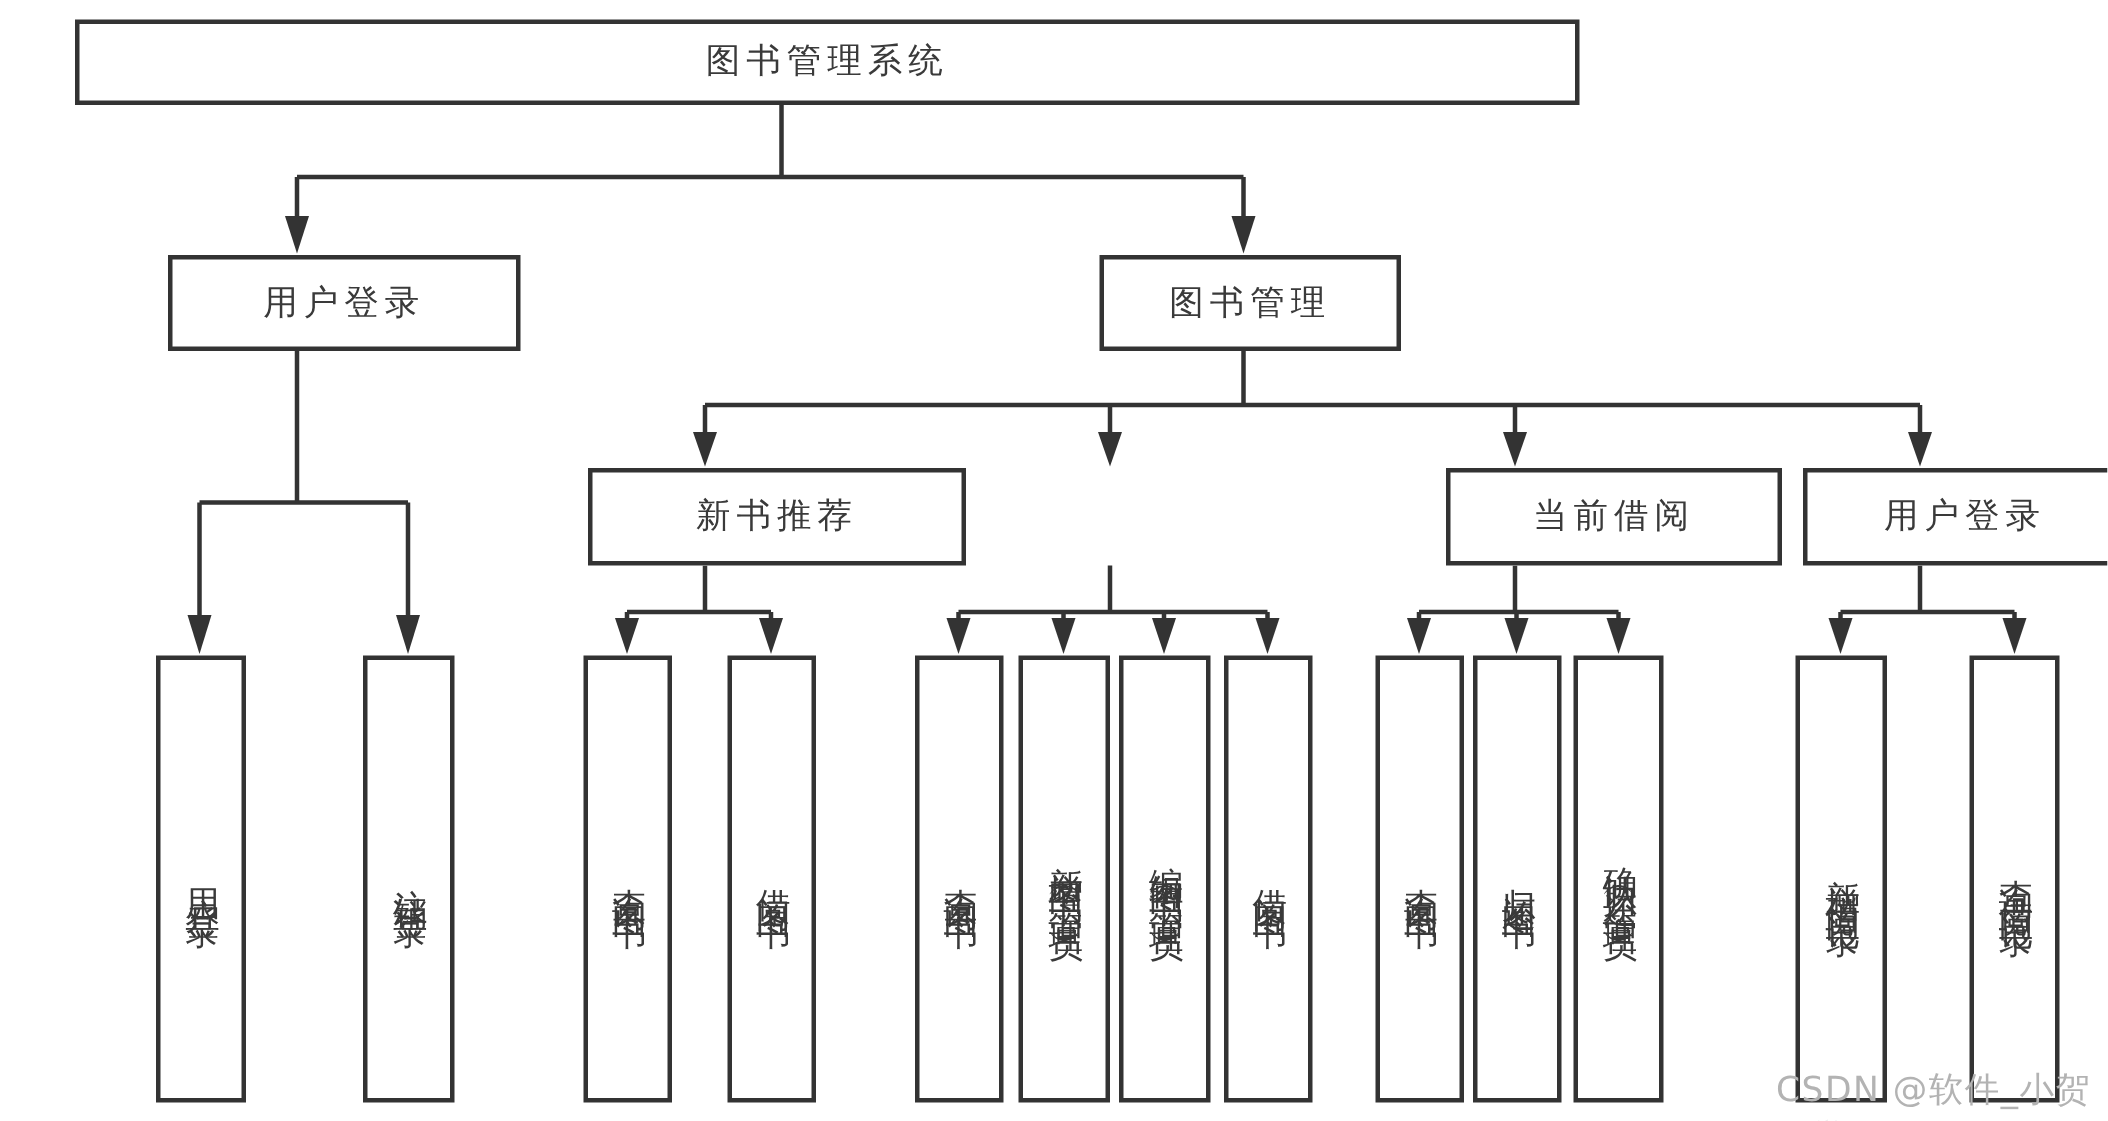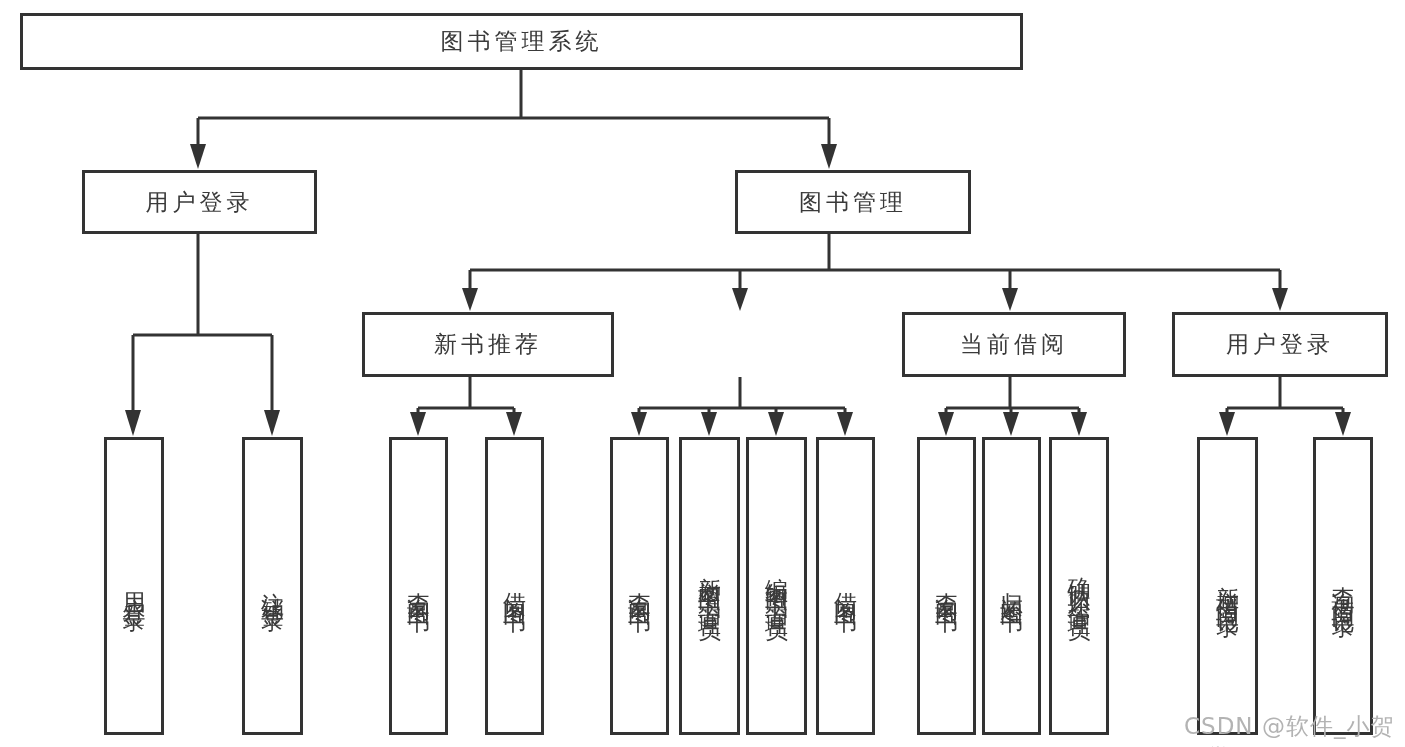--- a/index.html
+++ b/index.html
@@ -29,20 +29,21 @@
     border: 3px solid #333333;
     display: flex;
     align-items: center;
     justify-content: center;
     font-size: 23px;
     line-height: 1;
     white-space: nowrap;
   }
   .node.h {
     letter-spacing: 4px;
+    margin-left: 30px;
   }
   .node.v {
     writing-mode: vertical-rl;
     letter-spacing: 6px;
     white-space: normal;
     text-align: center;
   }
   .watermark {
     position: absolute;
     left: 1184px;
@@ -98,24 +99,24 @@
       <polygon points="1011,436 1003,412 1019,412"></polygon>
       <polygon points="1079,436 1071,412 1087,412"></polygon>
       <polygon points="1227,436 1219,412 1235,412"></polygon>
       <polygon points="1343,436 1335,412 1351,412"></polygon>
     </g>
   </svg>
 
   <div class="node h" style="left:20px;top:13px;width:1003px;height:57px">图书管理系统</div>
 
   <div class="node h" style="left:82px;top:170px;width:235px;height:64px">用户登录</div>
-  <div class="node h" style="left:735px;top:170px;width:236px;height:64px">图书管理</div>
+  <div class="node h" style="left:703px;top:170px;width:201px;height:64px">图书管理</div>
 
   <div class="node h" style="left:362px;top:312px;width:252px;height:65px">新书推荐</div>
-  <div class="node h" style="left:902px;top:312px;width:224px;height:65px">当前借阅</div>
+  <div class="node h" style="left:934px;top:312px;width:224px;height:65px">当前借阅</div>
   <div class="node h" style="left:1172px;top:312px;width:216px;height:65px">用户登录</div>
 
   <div class="node v" style="left:104px;top:437px;width:60px;height:298px">用户登录</div>
   <div class="node v" style="left:242px;top:437px;width:61px;height:298px">注销登录</div>
 
   <div class="node v" style="left:389px;top:437px;width:59px;height:298px">查询图书</div>
   <div class="node v" style="left:485px;top:437px;width:59px;height:298px">借阅图书</div>
 
   <div class="node v" style="left:610px;top:437px;width:59px;height:298px">查询图书</div>
   <div class="node v" style="left:679px;top:437px;width:61px;height:298px">新增图书（管理员）</div>

